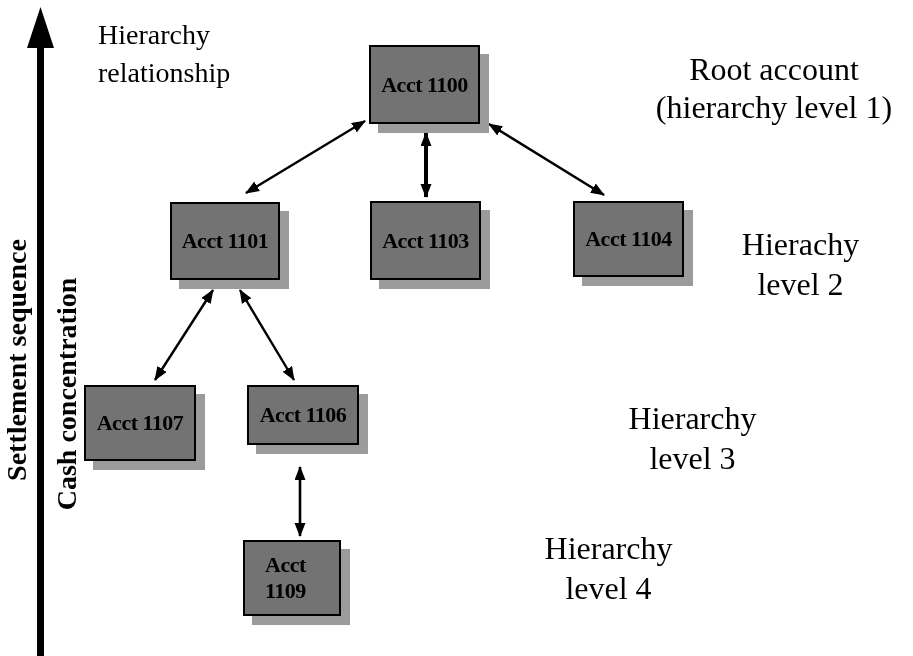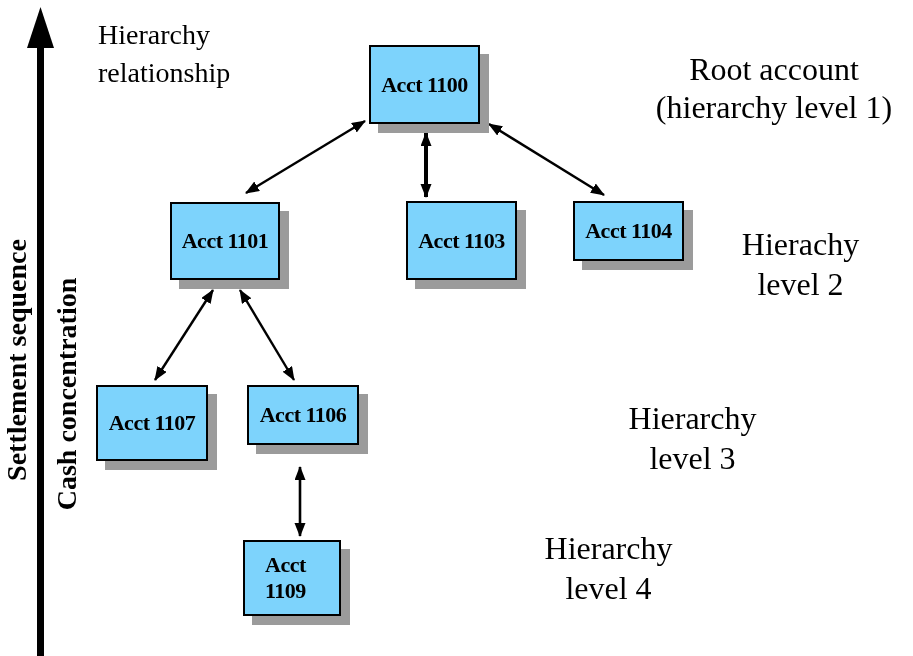--- a/index.html
+++ b/index.html
@@ -8,21 +8,21 @@
     width:913px;height:656px;
     background:#ffffff;
     overflow:hidden;
     font-family:"Liberation Serif", serif;
     color:#000;
   }
   .arrow-layer{position:absolute;left:0;top:0;width:913px;height:656px;}
   .node{
     position:absolute;
     box-sizing:border-box;
-    background:#7dd3fc;
+    background:#737373;
     border:2px solid #000;
     box-shadow:9px 9px 0 #9B9B9B;
     display:flex;align-items:center;justify-content:center;
     font-weight:bold;font-size:22px;letter-spacing:-0.5px;
   }
   .lvl-label{
     position:absolute;
     font-size:32px;line-height:40px;
     text-align:center;white-space:nowrap;
   }
@@ -67,27 +67,27 @@
     <line x1="240" y1="290" x2="294" y2="380" stroke="#000" stroke-width="2.4" marker-start="url(#ah)" marker-end="url(#ah)"></line>
     <line x1="300" y1="467" x2="300" y2="536" stroke="#000" stroke-width="2.6" marker-start="url(#ah)" marker-end="url(#ah)"></line>
   </svg>
 
   <div class="node" style="left:369px;top:45px;width:111px;height:79px;">
     <span>Acct 1100</span>
   </div>
   <div class="node" style="left:170px;top:202px;width:110px;height:78px;">
     <span>Acct 1101</span>
   </div>
-  <div class="node" style="left:370px;top:201px;width:111px;height:79px;margin-left:36px;">
+  <div class="node" style="left:370px;top:201px;width:111px;height:79px;">
     <span>Acct 1103</span>
   </div>
-  <div class="node" style="left:573px;top:201px;width:111px;height:60px;">
+  <div class="node" style="left:573px;top:201px;width:111px;height:76px;">
     <span>Acct 1104</span>
   </div>
-  <div class="node" style="left:96px;top:385px;width:112px;height:76px;">
+  <div class="node" style="left:84px;top:385px;width:112px;height:76px;">
     <span>Acct 1107</span>
   </div>
   <div class="node" style="left:247px;top:385px;width:112px;height:60px;">
     <span>Acct 1106</span>
   </div>
   <div class="node" style="left:243px;top:540px;width:98px;height:76px;padding-left:20px;">
     <span>Acct 1109</span>
   </div>
 
   <div class="corner-label">

